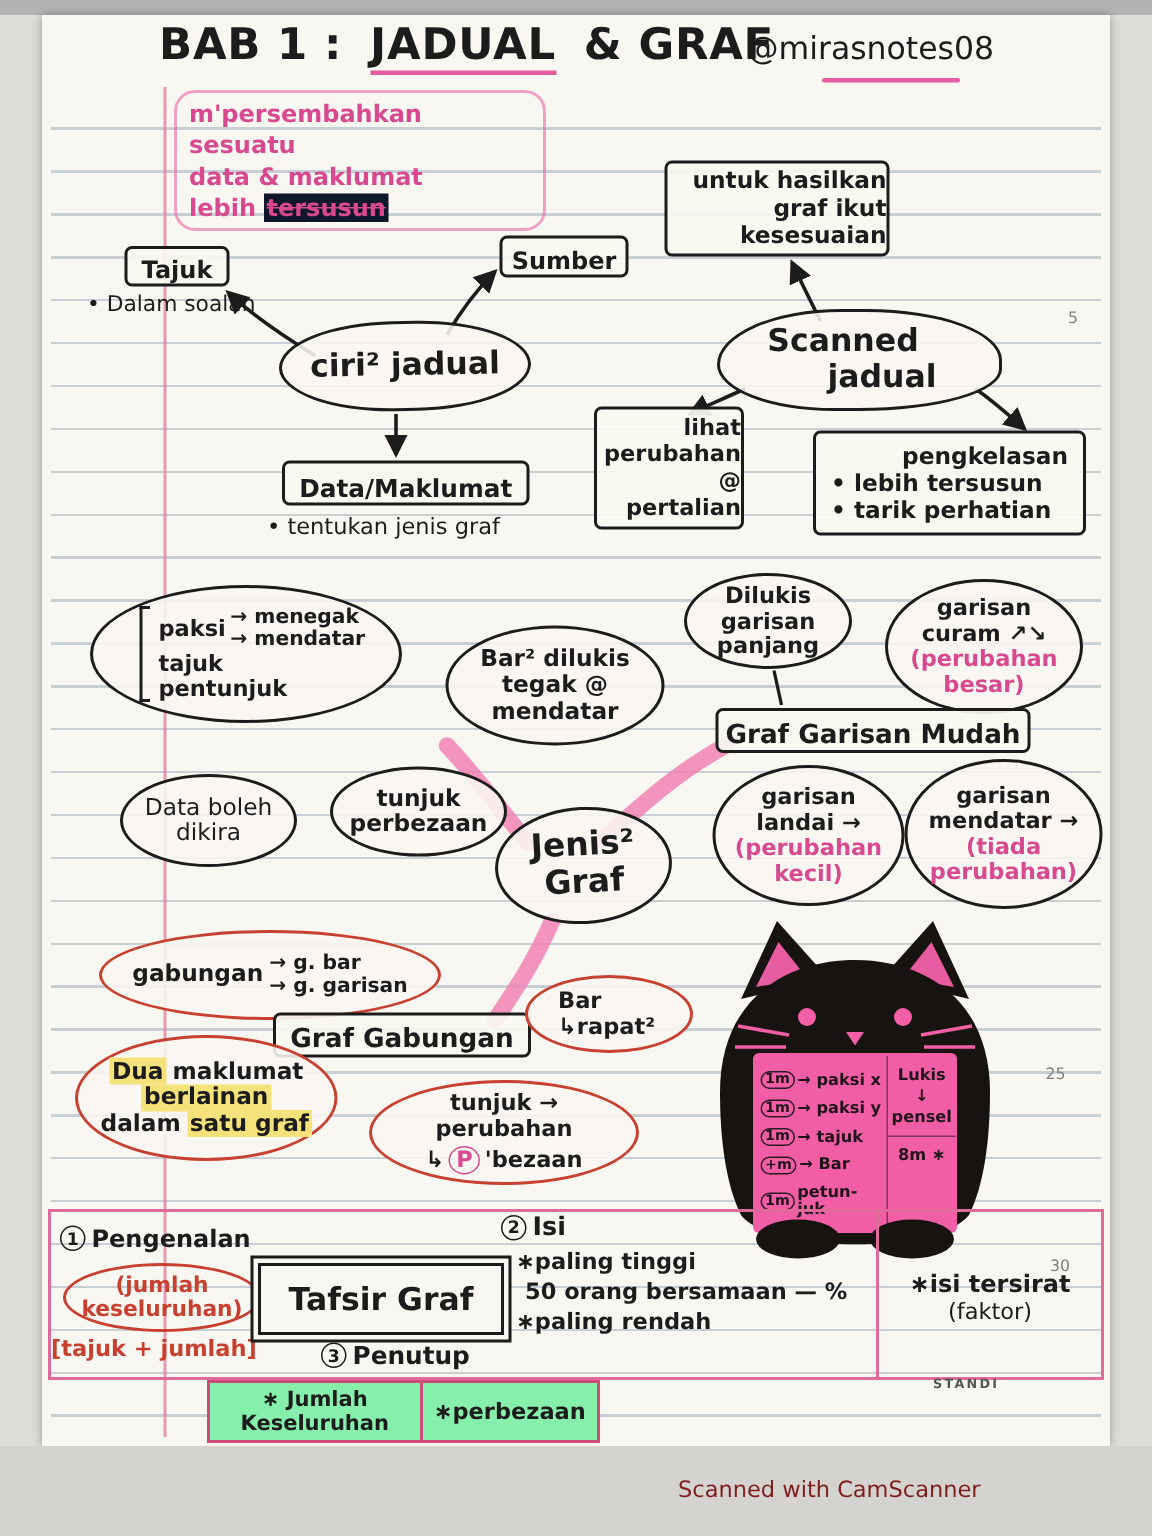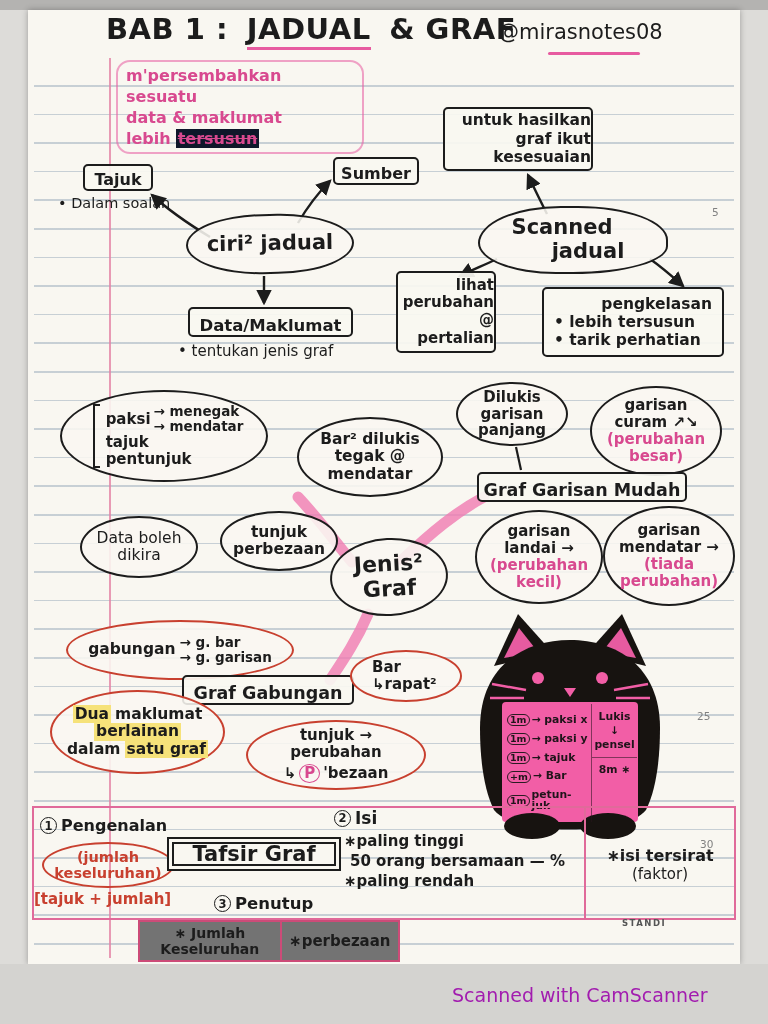--- a/index.html
+++ b/index.html
@@ -273,21 +273,21 @@
   <div class="abs" style="left:40px;top:816px;font-size:16px;font-weight:bold;display:flex;align-items:center">
     <span class="numcircle">1</span>
     <span>Pengenalan</span>
   </div>
   <div class="oval redb redtxt" style="left:42px;top:842px;width:132px;height:46px;font-size:14.5px;font-weight:bold;background:transparent">
     <span>(jumlah</span>
     <span>keseluruhan)</span>
   </div>
   <div class="abs redtxt" style="left:34px;top:890px;font-size:15px;font-weight:bold">[tajuk + jumlah]</div>
 
-  <div class="tafsirbox" style="left:172px;top:842px;width:164px;height:24px;font-size:21px">Tafsir Graf</div>
+  <div class="tafsirbox" style="left:172px;top:842px;width:164px;height:48px;font-size:21px">Tafsir Graf</div>
 
   <div class="abs" style="left:334px;top:808px;font-size:17px;font-weight:bold;display:flex;align-items:center">
     <span class="numcircle">2</span>
     <span>Isi</span>
   </div>
   <div class="abs" style="left:344px;top:831px;font-size:15px;line-height:20px;font-weight:600">
     <div>∗paling tinggi</div>
     <div style="padding-left:6px">50 orang bersamaan — %</div>
     <div>∗paling rendah</div>
   </div>
@@ -295,29 +295,29 @@
   <div class="abs" style="left:592px;top:846px;width:136px;text-align:center">
     <div style="font-size:16px;font-weight:bold">∗isi tersirat</div>
     <div style="font-size:15px">(faktor)</div>
   </div>
 
   <div class="abs" style="left:214px;top:894px;font-size:16.5px;font-weight:bold;display:flex;align-items:center">
     <span class="numcircle">3</span>
     <span>Penutup</span>
   </div>
 
-  <div class="abs" style="left:138px;top:920px;width:262px;height:42px;border:2px solid #cc4b78;display:flex;background:#737373">
+  <div class="abs" style="left:138px;top:920px;width:262px;height:42px;border:2px solid #cc4b78;display:flex;background:#86efac">
     <div style="flex:1.2;display:flex;flex-direction:column;align-items:center;justify-content:center;font-size:14px;font-weight:bold;line-height:1.15">
       <span>∗ Jumlah</span>
       <span>Keseluruhan</span>
     </div>
     <div style="flex:1;border-left:2px solid #cc4b78;display:flex;align-items:center;justify-content:center;font-size:15px;font-weight:bold">∗perbezaan</div>
   </div>
 
   <div class="marginnum" style="left:712px;top:206px">5</div>
   <div class="marginnum" style="left:697px;top:710px">25</div>
   <div class="marginnum" style="left:700px;top:838px">30</div>
   <div class="abs" style="left:622px;top:918px;font-size:8.5px;letter-spacing:1.5px;color:#555;font-weight:bold">STANDI</div>
 
   <div class="botband"></div>
-  <div class="abs" style="left:452px;top:984px;font-size:19px;color:#a21caf">Scanned with CamScanner</div>
+  <div class="abs" style="left:452px;top:984px;font-size:15px;color:#7f1d1d">Scanned with CamScanner</div>
 
 </div>
 
 </body></html>

